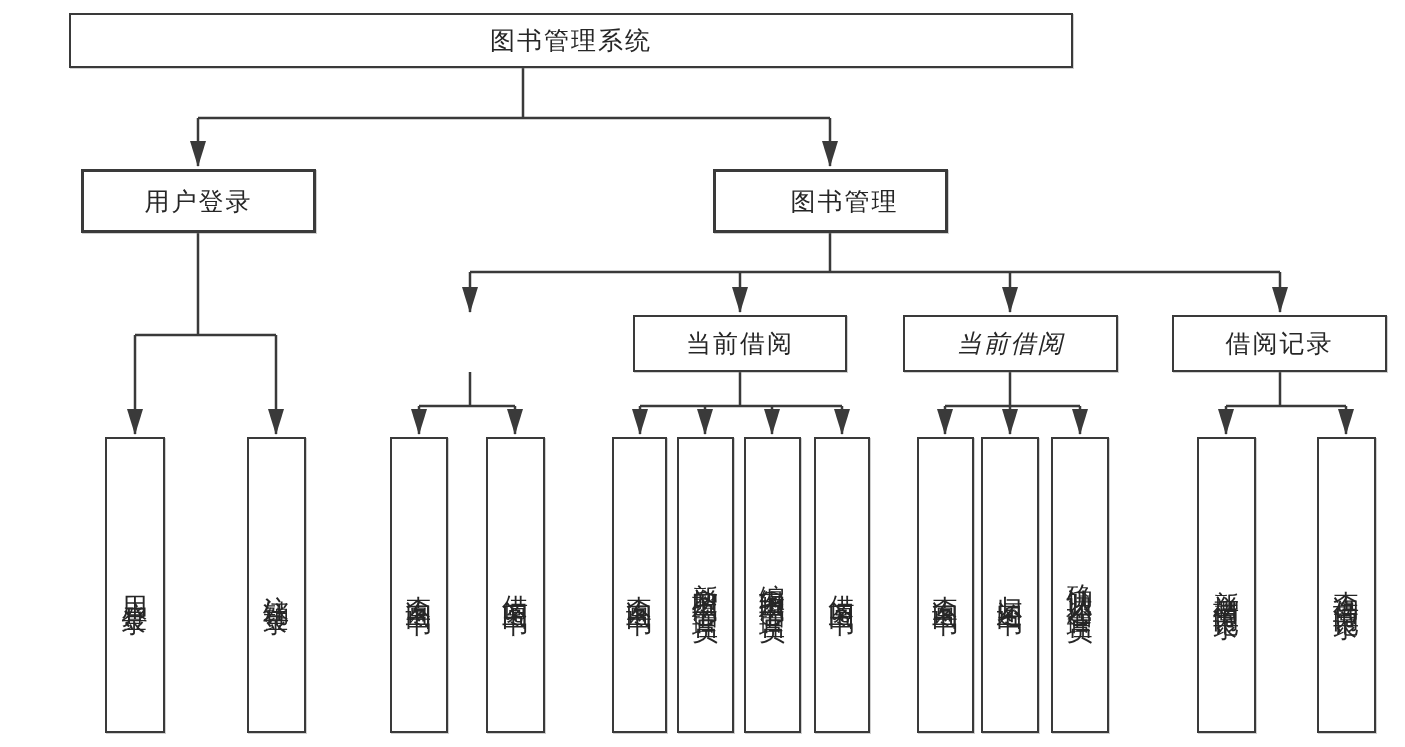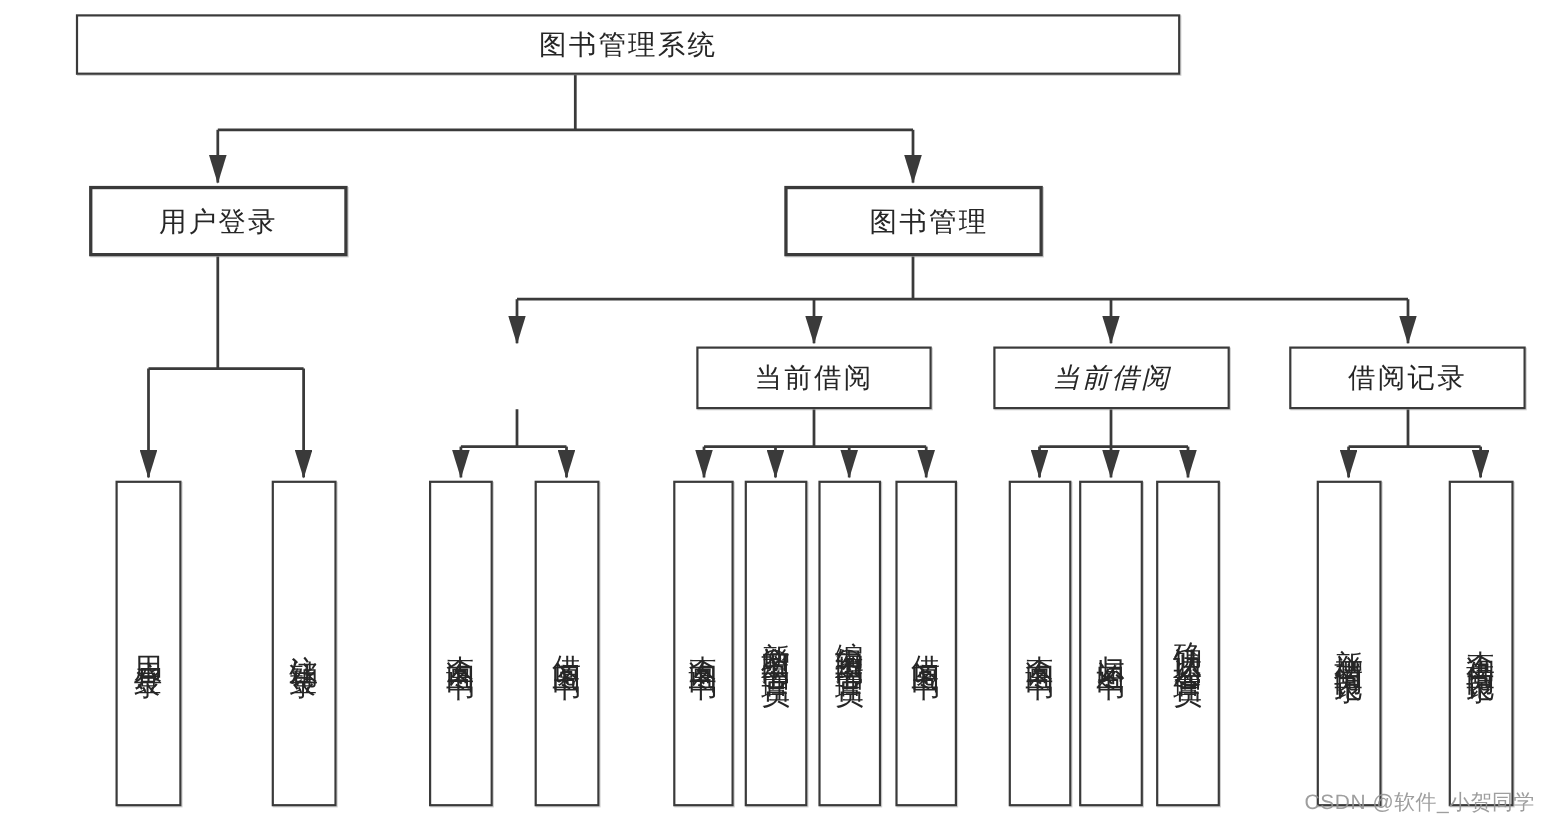--- a/index.html
+++ b/index.html
@@ -171,15 +171,14 @@
     <span class="v-label">确认归还（管理员）</span>
   </div>
 
   <div class="node leaf" style="left:1197px; width:59px;">
     <span class="v-label">新增借阅记录</span>
   </div>
   <div class="node leaf" style="left:1317px; width:59px;">
     <span class="v-label">查询借阅记录</span>
   </div>
 
-  <div id="watermark">CSDN @软件_小贺同学</div>
 
 </div>
 
 </body></html>

